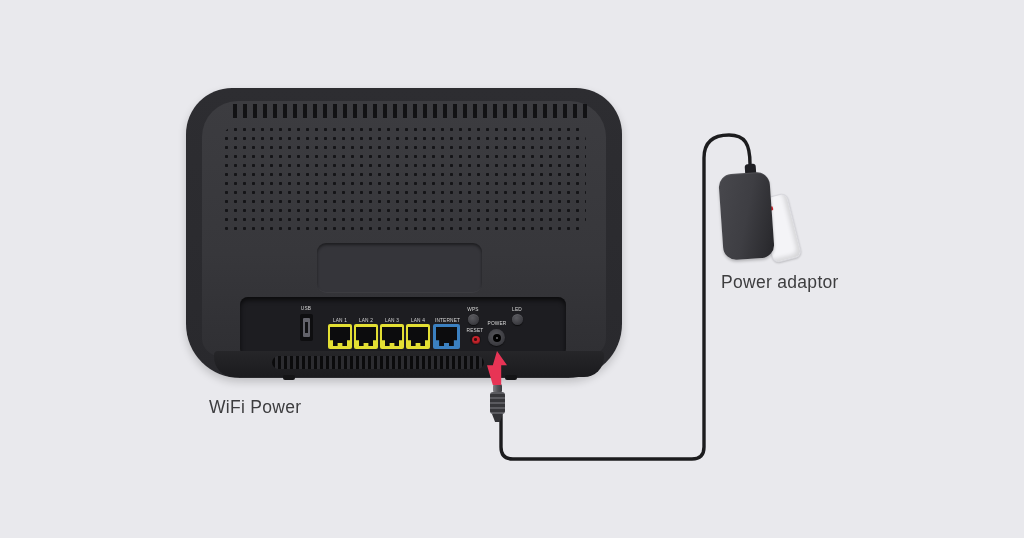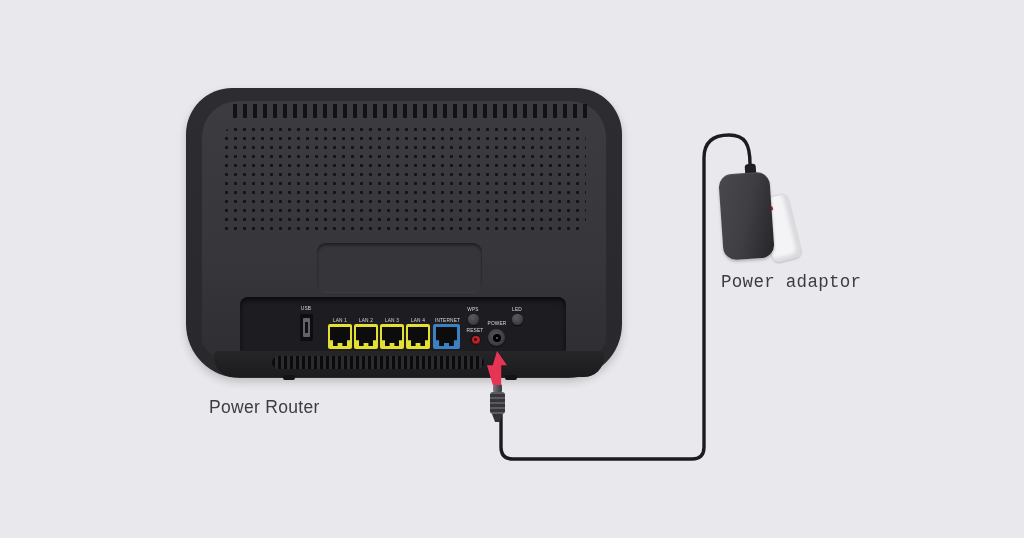--- a/index.html
+++ b/index.html
@@ -80,21 +80,21 @@
     background:linear-gradient(180deg,#262629 0%,#1b1b1e 100%);
     border-radius:4px 4px 20px 20px;}
   .stand-slot{left:272px;top:356px;width:212px;height:13px;border-radius:7px;
     background:repeating-linear-gradient(90deg,#0b0b0c 0 3px,#2c2c30 3px 6px);}
   .foot{position:absolute;width:12px;height:5px;border-radius:2px;background:#141416;}
   .foot-left{left:283px;top:375px;} .foot-right{left:505px;top:375px;}
 
   
   .caption{color:#3d3d3f;font-size:17.5px;letter-spacing:.3px;}
   .caption-router{left:209px;top:397px;}
-  .caption-adaptor{left:721px;top:272px;font-family:Liberation Mono, monospace;}
+  .caption-adaptor{left:721px;top:272px;}
 
   
   .cable-svg{left:0;top:0;width:1024px;height:538px;pointer-events:none;}
   .arrow-up{left:487px;top:351px;width:20px;height:34px;
     clip-path:polygon(50% 0,100% 42%,71% 42%,71% 100%,29% 100%,0 42%,29% 42%);}
   .dc-plug{left:489px;top:384px;width:17px;height:38px;}
   .plug-tip{position:absolute;left:4px;top:0;width:9px;height:8px;
     background:linear-gradient(90deg,#808084,#55555a 50%,#3c3c40);border-radius:2px 2px 1px 1px;}
   .plug-body{position:absolute;left:1px;top:8px;width:15px;height:22px;border-radius:3px;
     background:repeating-linear-gradient(180deg,#5a5a5f 0 2px,#36363a 2px 5px);}
@@ -191,16 +191,16 @@
   </div>
 
   <div class="abs arrow-up" style="background: rgb(231, 52, 85);"></div>
 
   <div class="abs wall-plug">
     <div class="plug-red-mark" style="background: rgb(210, 35, 42);"></div>
   </div>
   <div class="abs strain-relief"></div>
   <div class="abs adaptor-body"></div>
 
-  <div class="abs caption caption-router">Power Router</div>
+  <div class="abs caption caption-router">WiFi Power</div>
   <div class="abs caption caption-adaptor">Power adaptor</div>
 
 </div>
 
 </body></html>

